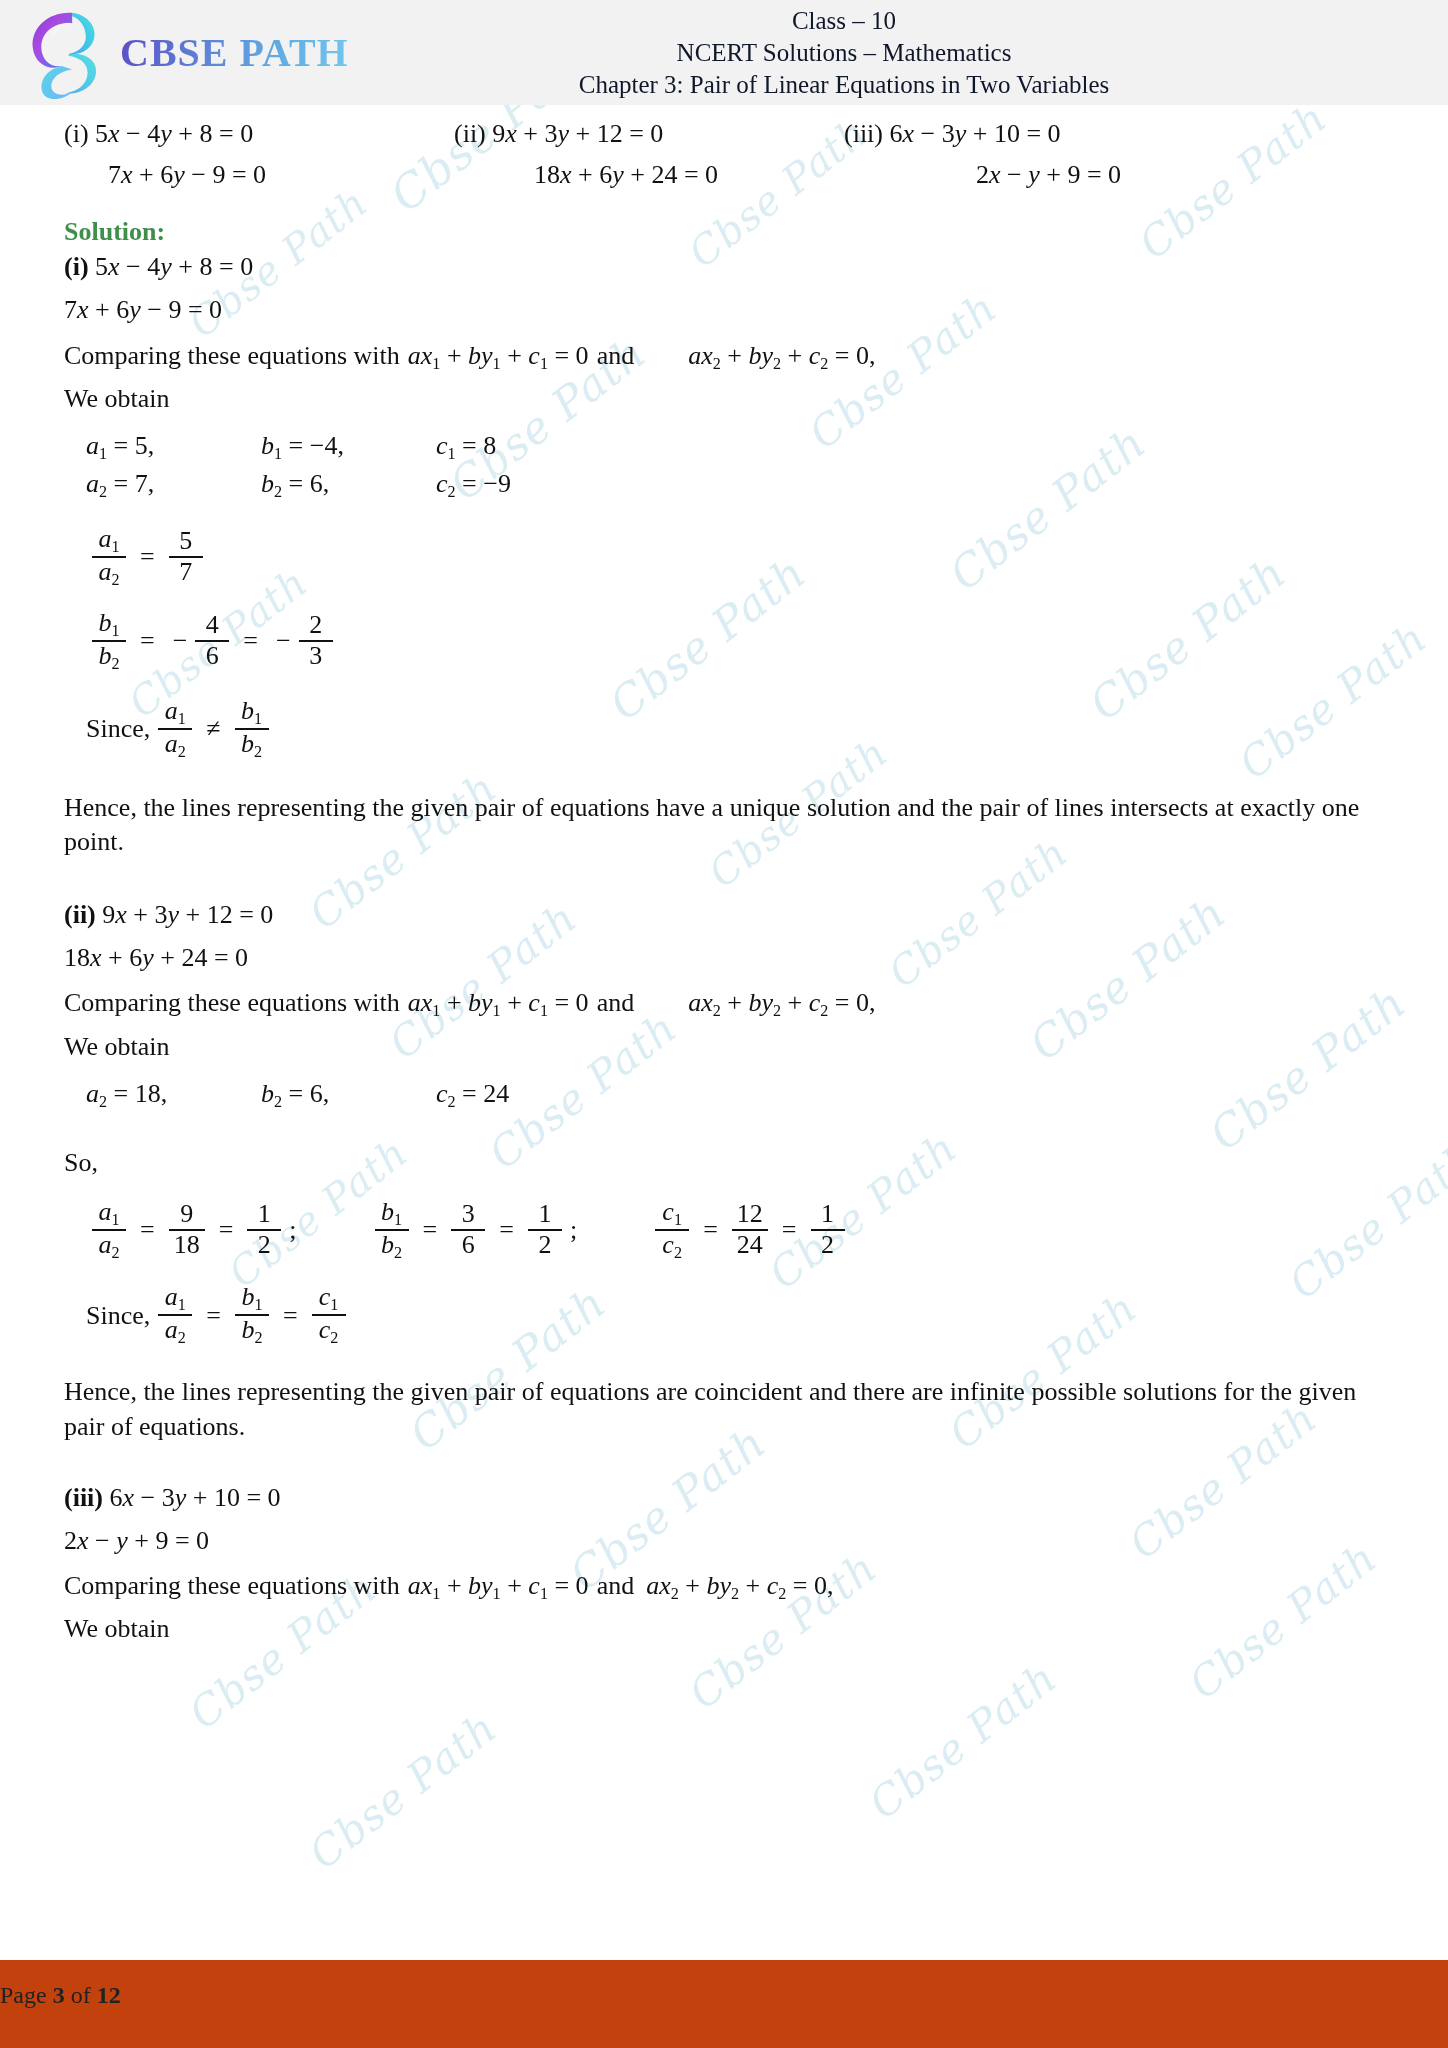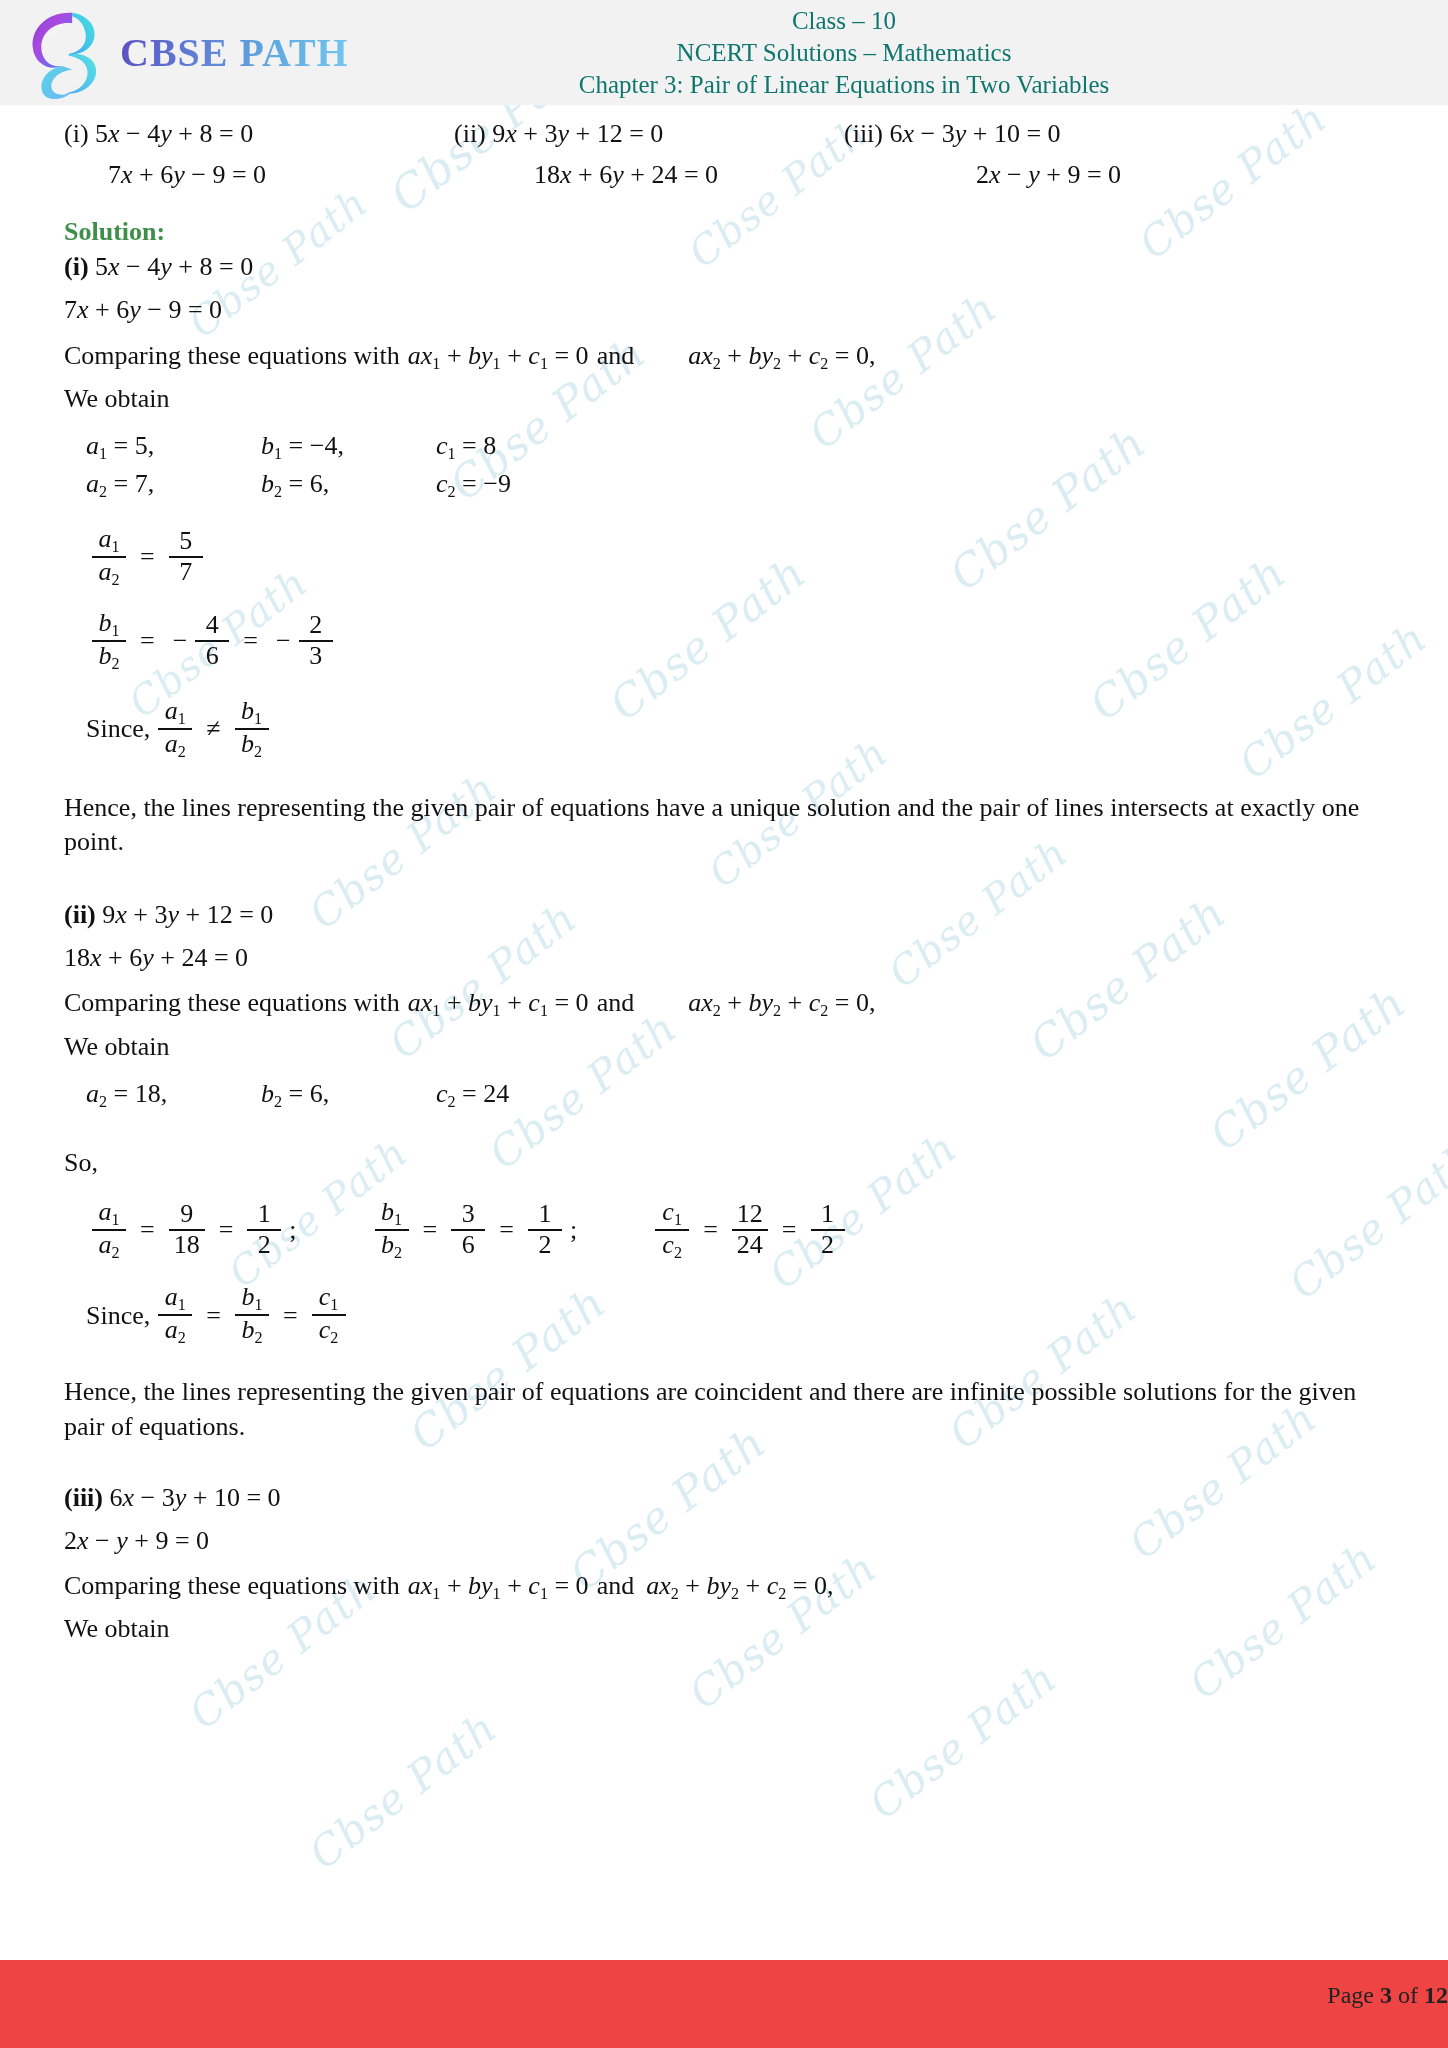--- a/index.html
+++ b/index.html
@@ -71,21 +71,21 @@
     -webkit-text-fill-color: transparent;
   }
   .header-titles {
     flex: 1;
     text-align: center;
     line-height: 1.28;
     margin-left: -180px;
   }
   .header-line {
     font-size: 25px;
-    color: #0f766e;
+    color: #0f172a;
     font-family: "Liberation Serif", serif;
   }
 
   
   .content {
     position: relative;
     z-index: 2;
     padding: 6px 60px 0 64px;
     box-sizing: border-box;
     font-size: 26px;
@@ -162,25 +162,25 @@
   }
   .group-gap { width: 72px; flex: none; }
 
   
   .page-footer {
     position: absolute;
     left: 0;
     right: 0;
     bottom: 0;
     height: 88px;
-    background: #ef4444;
+    background: #c2410c;
     z-index: 3;
     display: flex;
     align-items: flex-start;
-    justify-content: flex-end;
+    justify-content: flex-start;
     padding-top: 22px;
     box-sizing: border-box;
   }
   .footer-text {
     font-size: 24px;
     color: #222;
     font-family: "Liberation Serif", serif;
   }
   .footer-text b { font-weight: bold; }
 </style>

